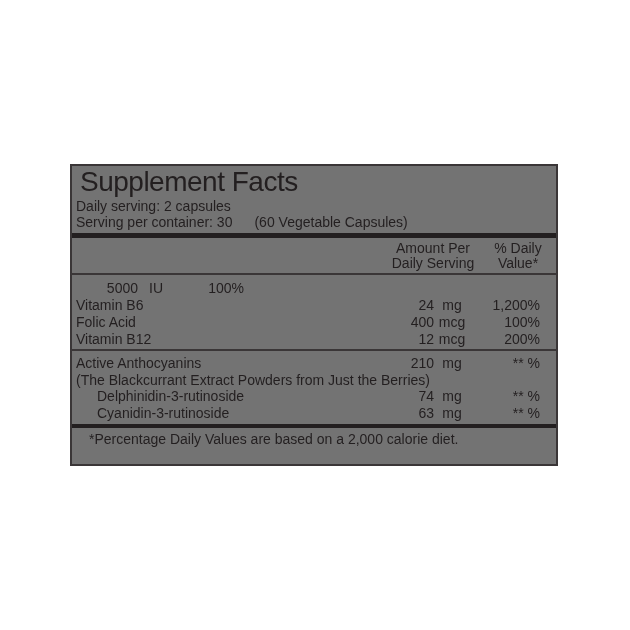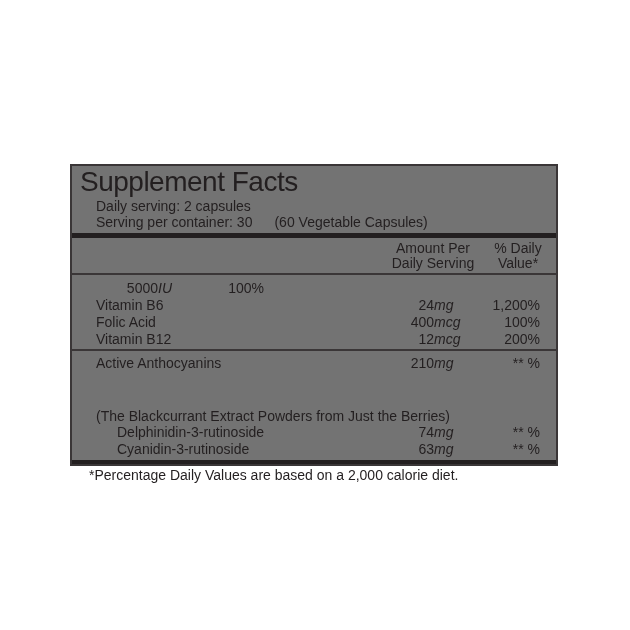--- a/index.html
+++ b/index.html
@@ -10,21 +10,21 @@
     color: #231f20;
     overflow: hidden;
   }
   .label-box {
     position: absolute;
     left: 70px; top: 164px;
     width: 488px; height: 302px;
     border: 2px solid #3a3637;
     background: #737373;
   }
-  .pad { padding-left: 24px; padding-right: 16px; }
+  .pad { padding-left: 4px; padding-right: 16px; }
 
   .title {
     margin: 2px 8px 0 8px;
     font-size: 28px;
     line-height: 28px;
     letter-spacing: -0.5px;
     font-weight: 500;
     white-space: nowrap;
   }
   .serving-line1 {
@@ -61,23 +61,23 @@
   .row {
     display: flex;
     font-size: 14px;
     line-height: 17px;
     white-space: nowrap;
   }
   .rows-secondary .row { line-height: 16.5px; }
   .row .name { flex: 1; overflow: hidden; }
   .row .name.indent { padding-left: 21px; }
   .row .amt  { width: 62px; text-align: right; }
-  .row .unit { width: 36px; text-align: left; font-style: italic; }
+  .row .unit { width: 36px; text-align: center; }
   .row .pct  { width: 70px; text-align: right; }
-  .row.sub-note { display: block; margin-top: 36px; }
+  .row.sub-note { display: block; }
 
   .footnotes {
     margin-top: 4px;
     font-size: 14px;
     line-height: 15.5px;
     padding-left: 17px;
   }
   .footnotes .fn { white-space: nowrap; }
 </style>
 </head>

